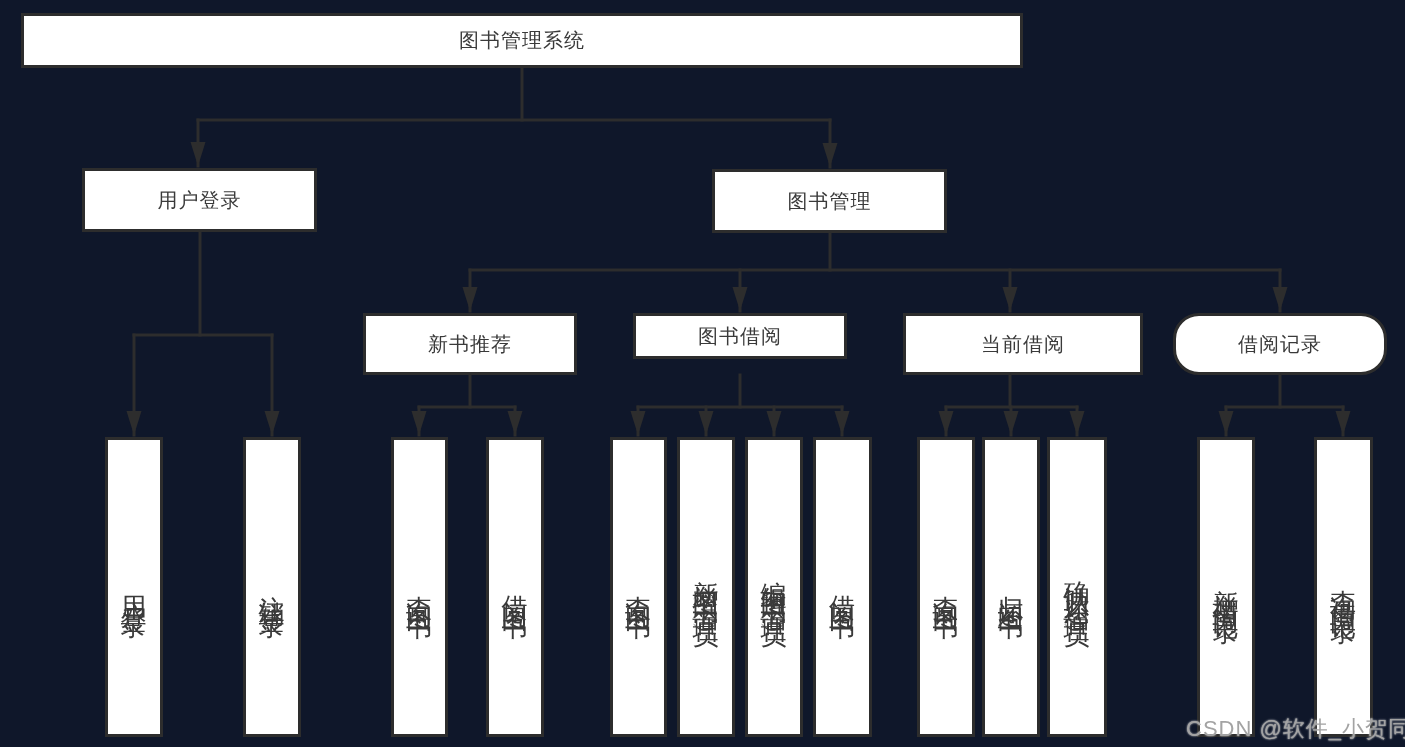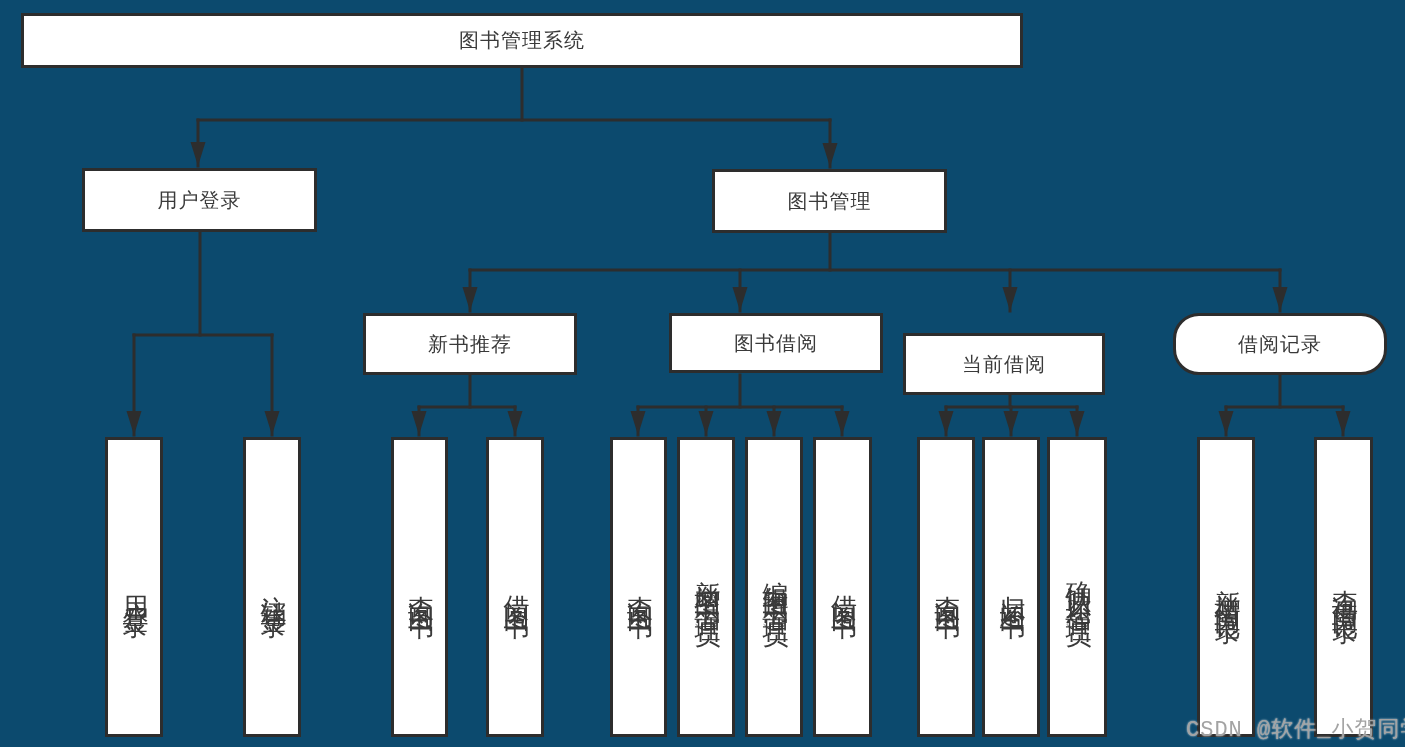--- a/index.html
+++ b/index.html
@@ -1,18 +1,18 @@
 <!DOCTYPE html>
 <html><head>
 <meta charset="utf-8">
 <style>
   html,body { margin:0; padding:0; background:#ffffff; }
   .canvas {
-    position:relative; width:1405px; height:747px; background:#0c4a6e;
-    font-family:Liberation Mono, monospace;
+    position:relative; width:1405px; height:747px; background:#0f172a;
+    font-family:Liberation Sans, sans-serif;
     overflow:hidden;
   }
   svg.wires { position:absolute; left:0; top:0; width:1405px; height:747px; }
   .node {
     position:absolute; box-sizing:border-box;
     border:3px solid #2d2d2d; background:#ffffff;
     display:flex; align-items:center; justify-content:center;
     color:#3a3a3a;
   }
   .node.h { font-size:20px; letter-spacing:1px; white-space:nowrap; }
@@ -80,22 +80,22 @@
       <line x1="1343" y1="407" x2="1343" y2="435" marker-end="url(#arw)"></line>
     </g>
   </svg>
 
   <div class="node h" style="left:21px;top:13px;width:1002px;height:55px;">图书管理系统</div>
 
   <div class="node h" style="left:82px;top:168px;width:235px;height:64px;">用户登录</div>
   <div class="node h" style="left:363px;top:313px;width:214px;height:62px;">新书推荐</div>
 
   <div class="node h" style="left:712px;top:169px;width:235px;height:64px;">图书管理</div>
-  <div class="node h" style="left:633px;top:313px;width:214px;height:60px;margin-left:36px;">图书借阅</div>
-  <div class="node h" style="left:903px;top:313px;width:202px;height:62px;margin-top:20px;">当前借阅</div>
+  <div class="node h" style="left:633px;top:313px;width:214px;height:46px;">图书借阅</div>
+  <div class="node h" style="left:903px;top:313px;width:240px;height:62px;">当前借阅</div>
   <div class="node h" style="left:1173px;top:313px;width:214px;height:62px;border-radius:26px;">借阅记录</div>
 
   <div class="node v" style="left:105px;top:437px;width:58px;height:300px;">
     <span class="vtxt">用户登录</span>
   </div>
   <div class="node v" style="left:243px;top:437px;width:58px;height:300px;">
     <span class="vtxt">注销登录</span>
   </div>
 
   <div class="node v" style="left:391px;top:437px;width:57px;height:300px;">

